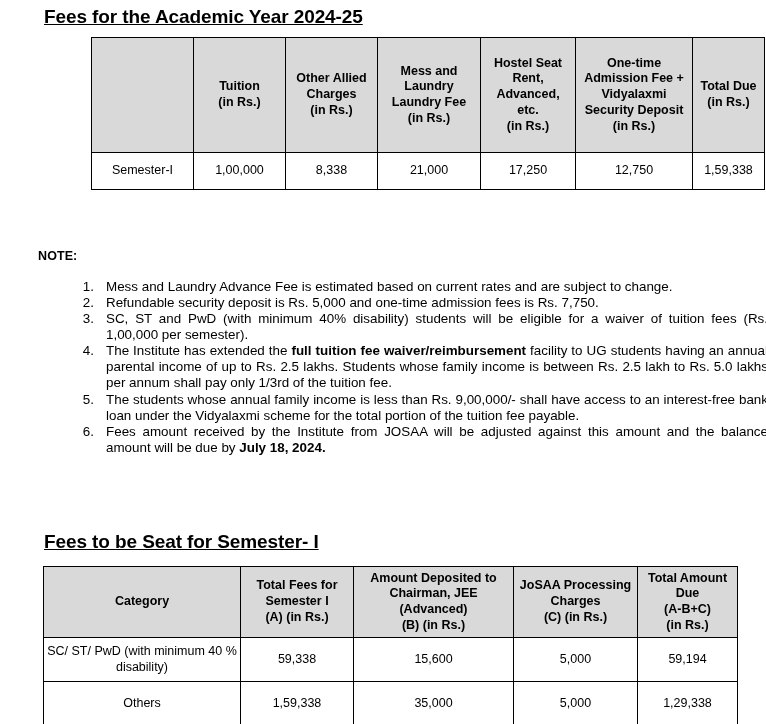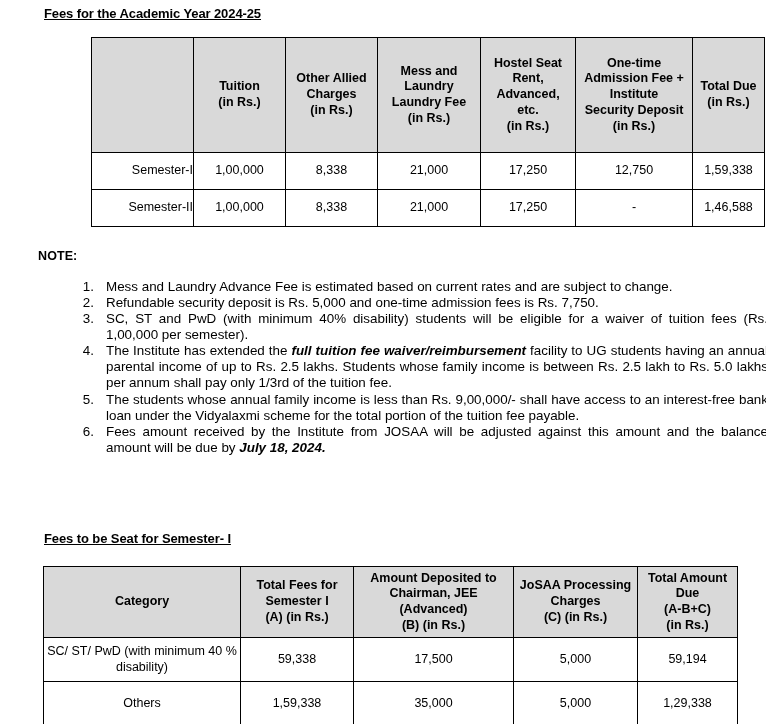--- a/index.html
+++ b/index.html
@@ -12,21 +12,21 @@
     height: 724px;
     font-family: "Liberation Sans", sans-serif;
     color: #000000;
     overflow: hidden;
     position: relative;
   }
 
   
   .section-heading {
     position: absolute;
-    font-size: 13px;
+    font-size: 19px;
     font-weight: bold;
     text-decoration: underline;
     white-space: nowrap;
     letter-spacing: -0.1px;
   }
   #heading-fees-academic-year { left: 44px; top: 6px; }
   #heading-fees-semester-one  { left: 44px; top: 531px; }
 
   
   .fee-table {
@@ -62,21 +62,21 @@
   }
   #table-fees-academic-year thead th { height: 114px; }
   #table-fees-academic-year tbody td { height: 36px; }
   #table-fees-academic-year .col-label { width: 102px; }
   #table-fees-academic-year .col-tuition { width: 92px; }
   #table-fees-academic-year .col-allied { width: 92px; }
   #table-fees-academic-year .col-mess { width: 103px; }
   #table-fees-academic-year .col-hostel { width: 95px; }
   #table-fees-academic-year .col-onetime { width: 117px; }
   #table-fees-academic-year .col-total { width: 72px; }
-  #table-fees-academic-year tbody td:first-child { text-align: right; }
+  #table-fees-academic-year tbody td:first-child { text-align: center; }
 
   
   #table-fees-semester-one {
     left: 43px;
     top: 566px;
     width: 694px;
   }
   #table-fees-semester-one thead th { height: 70px; }
   #table-fees-semester-one tbody td { height: 43px; }
   #table-fees-semester-one .col-category { width: 197px; }
@@ -115,21 +115,21 @@
     counter-increment: noteitem;
     content: counter(noteitem) ".";
     position: absolute;
     left: 38px;
     top: 0;
     width: 18px;
     text-align: right;
     font-size: 13.4px;
   }
   #note-list li .note-text { display: inline; }
-  #note-list li b { font-weight: bold; font-style: italic; }
+  #note-list li b { font-weight: bold; }
 </style>
 </head>
 <body>
 
 <div class="section-heading" id="heading-fees-academic-year">Fees for the Academic Year 2024-25</div>
 
 <table class="fee-table" id="table-fees-academic-year">
   <colgroup>
     <col class="col-label">
     <col class="col-tuition">
@@ -159,48 +159,39 @@
       </th>
       <th>
         <span class="th-line">Hostel Seat</span>
         <span class="th-line">Rent, Advanced,</span>
         <span class="th-line">etc.</span>
         <span class="th-line">(in Rs.)</span>
       </th>
       <th>
         <span class="th-line">One-time</span>
         <span class="th-line">Admission Fee +</span>
-        <span class="th-line">Institute</span>
+        <span class="th-line">Vidyalaxmi</span>
         <span class="th-line">Security Deposit</span>
         <span class="th-line">(in Rs.)</span>
       </th>
       <th>
         <span class="th-line">Total Due</span>
         <span class="th-line">(in Rs.)</span>
       </th>
     </tr>
   </thead>
   <tbody>
     <tr>
       <td>Semester-I</td>
       <td>1,00,000</td>
       <td>8,338</td>
       <td>21,000</td>
       <td>17,250</td>
       <td>12,750</td>
       <td>1,59,338</td>
-    </tr>
-    <tr>
-      <td>Semester-II</td>
-      <td>1,00,000</td>
-      <td>8,338</td>
-      <td>21,000</td>
-      <td>17,250</td>
-      <td>-</td>
-      <td>1,46,588</td>
     </tr>
   </tbody>
 </table>
 
 <div id="note-block">
   <div id="note-label">NOTE:</div>
   <ol id="note-list">
     <li><span class="note-text">Mess and Laundry Advance Fee is estimated based on current rates and are subject to change.</span></li>
     <li><span class="note-text">Refundable security deposit is Rs. 5,000 and one-time admission fees is Rs. 7,750.</span></li>
     <li><span class="note-text">SC, ST and PwD (with minimum 40% disability) students will be eligible for a waiver of tuition fees (Rs. 1,00,000 per semester).</span></li>
@@ -244,21 +235,21 @@
         <span class="th-line">Total Amount Due</span>
         <span class="th-line">(A-B+C)</span>
         <span class="th-line">(in Rs.)</span>
       </th>
     </tr>
   </thead>
   <tbody>
     <tr>
       <td>SC/ ST/ PwD (with minimum 40 % disability)</td>
       <td>59,338</td>
-      <td>17,500</td>
+      <td>15,600</td>
       <td>5,000</td>
       <td>59,194</td>
     </tr>
     <tr>
       <td>Others</td>
       <td>1,59,338</td>
       <td>35,000</td>
       <td>5,000</td>
       <td>1,29,338</td>
     </tr>

